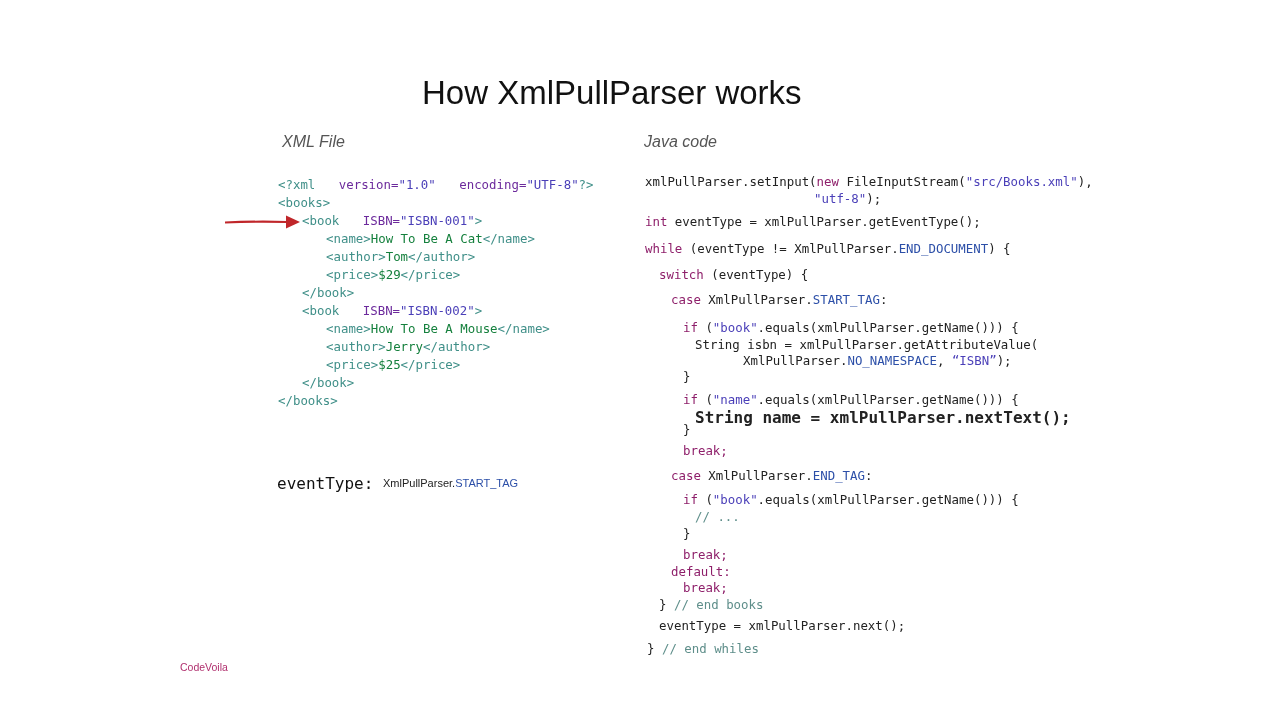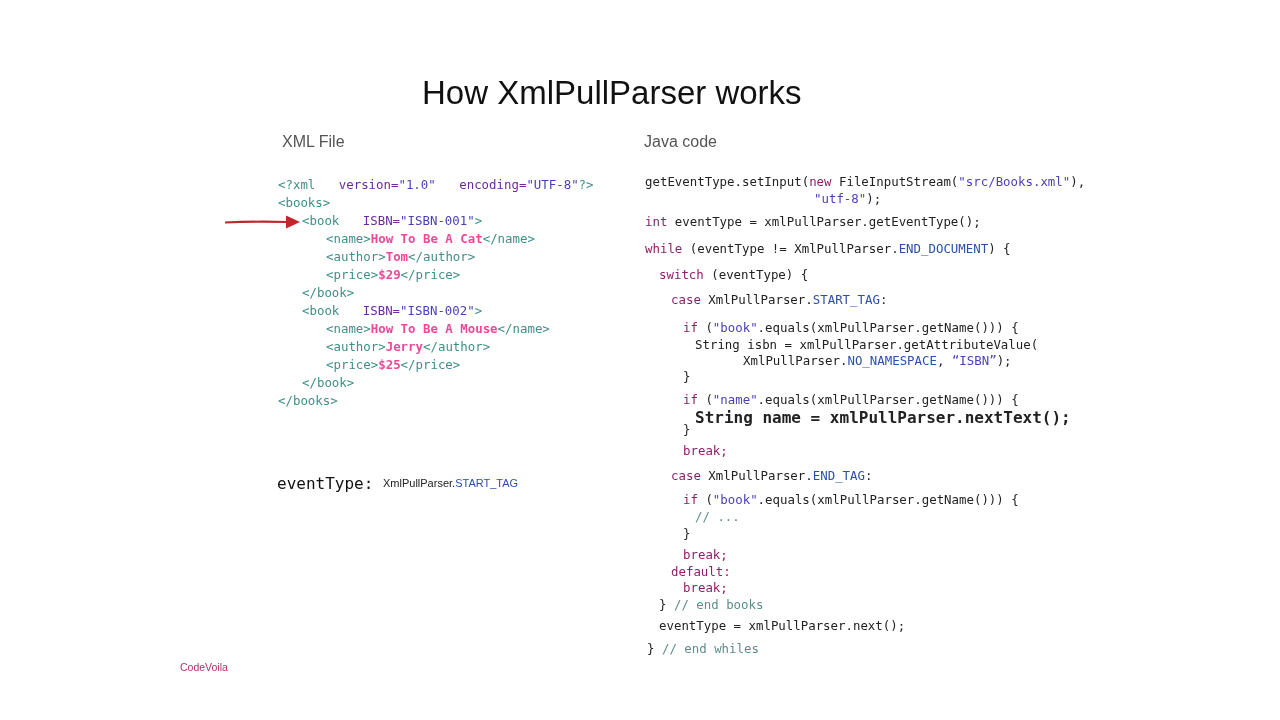--- a/index.html
+++ b/index.html
@@ -1,28 +1,28 @@
 <!DOCTYPE html>
 <html><head>
 <meta charset="utf-8">
 <style>
   html, body { margin:0; padding:0; }
   body { width:1280px; height:720px; background:#ffffff; position:relative; overflow:hidden;
          font-family:"Liberation Sans", sans-serif; }
   .title { position:absolute; left:422px; top:74px; font-size:33px; color:#111; font-family:"Liberation Sans", sans-serif; }
-  .subhead { position:absolute; font-size:16px; color:#555; font-family:"Liberation Sans", sans-serif; }
+  .subhead { position:absolute; font-style:italic; font-size:16px; color:#555; font-family:"Liberation Sans", sans-serif; }
   .code { position:absolute; font-family:"DejaVu Sans Mono", monospace; font-size:12.4px; white-space:pre; color:#222; }
   .line { position:absolute; white-space:pre; }
   .tag { color:#3f8f88; }
   .attr { color:#6c2a9c;margin-left:16px; }
   .str { color:#4a3fb8; }
   .kw { color:#8e1f6a; }
   .const { color:#2c4fa8; }
   .cmt { color:#5e8e8a; }
-  .txt { color:#ec4899;font-weight:bold; }
+  .txt { color:#15803d; }
   .arrow { position:absolute; left:225px; top:215px; width:76px; height:14px; }
   .evt-label { position:absolute; left:277px; top:474px; font-family:"DejaVu Sans Mono", monospace; font-size:16px; color:#111; }
   .evt-value { position:absolute; left:383px; top:477px; font-family:Liberation Sans, sans-serif; font-size:11px; color:#222; }
   .brand { position:absolute; left:180px; top:661px; font-size:10.5px; color:#b0306e; font-family:"Liberation Sans", sans-serif; }
   .small { font-size:16px;font-weight:bold; }
 </style>
 </head>
 <body>
 
 <div class="title">How XmlPullParser works</div>
@@ -49,21 +49,21 @@
 
 <svg class="arrow" viewBox="0 0 76 14">
   <path d="M0 7.5 Q30 6.2 62 7" stroke="#c0262a" stroke-width="2.2" fill="none"></path>
   <polygon points="61,0.5 75,7 61,13.5" fill="#c0262a"></polygon>
 </svg>
 
 <div class="evt-label">eventType:</div>
 <div class="evt-value"><span>XmlPullParser.</span><span class="const">START_TAG</span></div>
 
 <div class="code" style="left:0;top:0;">
-  <div class="line" style="left:645px;top:174px;"><span>getEventType.setInput(</span><span class="kw">new</span><span> FileInputStream(</span><span class="str">"src/Books.xml"</span><span>),</span></div>
+  <div class="line" style="left:645px;top:174px;"><span>xmlPullParser.setInput(</span><span class="kw">new</span><span> FileInputStream(</span><span class="str">"src/Books.xml"</span><span>),</span></div>
   <div class="line" style="left:814px;top:191px;"><span class="str">"utf-8"</span><span>);</span></div>
   <div class="line" style="left:645px;top:214px;"><span class="kw">int</span><span> eventType = xmlPullParser.getEventType();</span></div>
   <div class="line" style="left:645px;top:241px;"><span class="kw">while</span><span> (eventType != XmlPullParser.</span><span class="const">END_DOCUMENT</span><span>) {</span></div>
   <div class="line" style="left:659px;top:267px;"><span class="kw">switch</span><span> (eventType) {</span></div>
 
   <div class="line" style="left:671px;top:292px;"><span class="kw">case</span><span> XmlPullParser.</span><span class="const">START_TAG</span><span>:</span></div>
   <div class="line" style="left:683px;top:320px;"><span class="kw">if</span><span> (</span><span class="str">"book"</span><span>.equals(xmlPullParser.getName())) {</span></div>
   <div class="line" style="left:695px;top:337px;">String isbn = xmlPullParser.getAttributeValue(</div>
   <div class="line" style="left:743px;top:353px;"><span>XmlPullParser.</span><span class="const">NO_NAMESPACE</span><span>, </span><span class="str">“ISBN”</span><span>);</span></div>
   <div class="line" style="left:683px;top:369px;">}</div>

